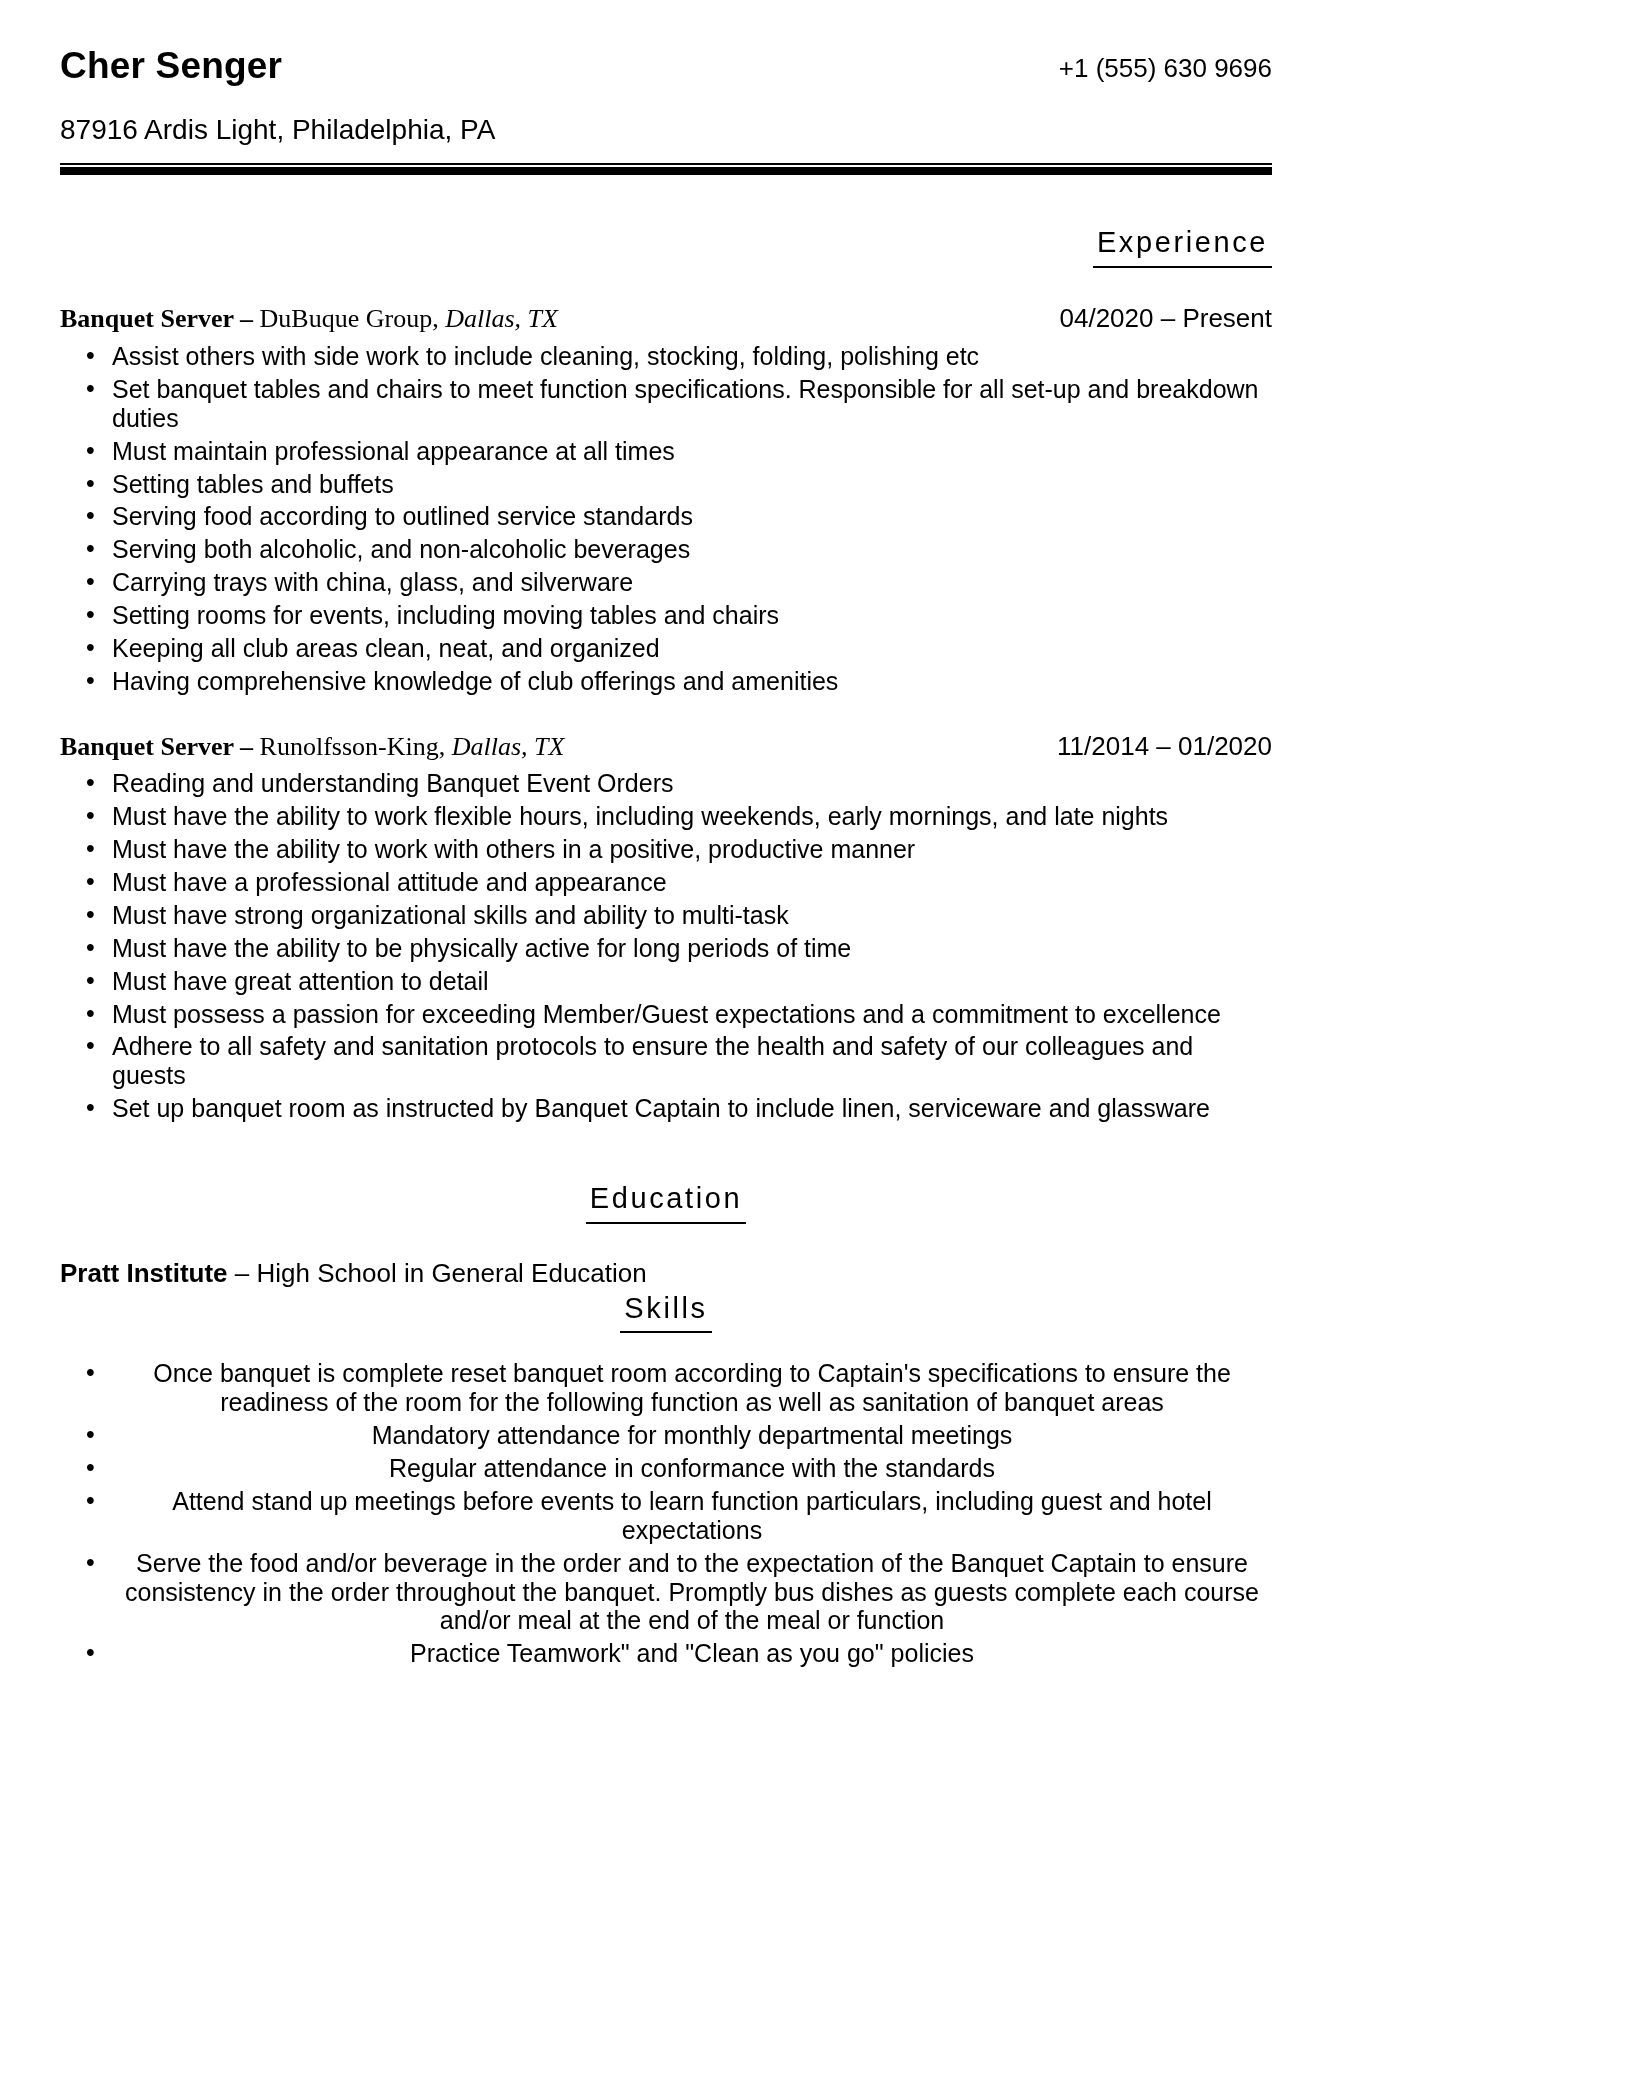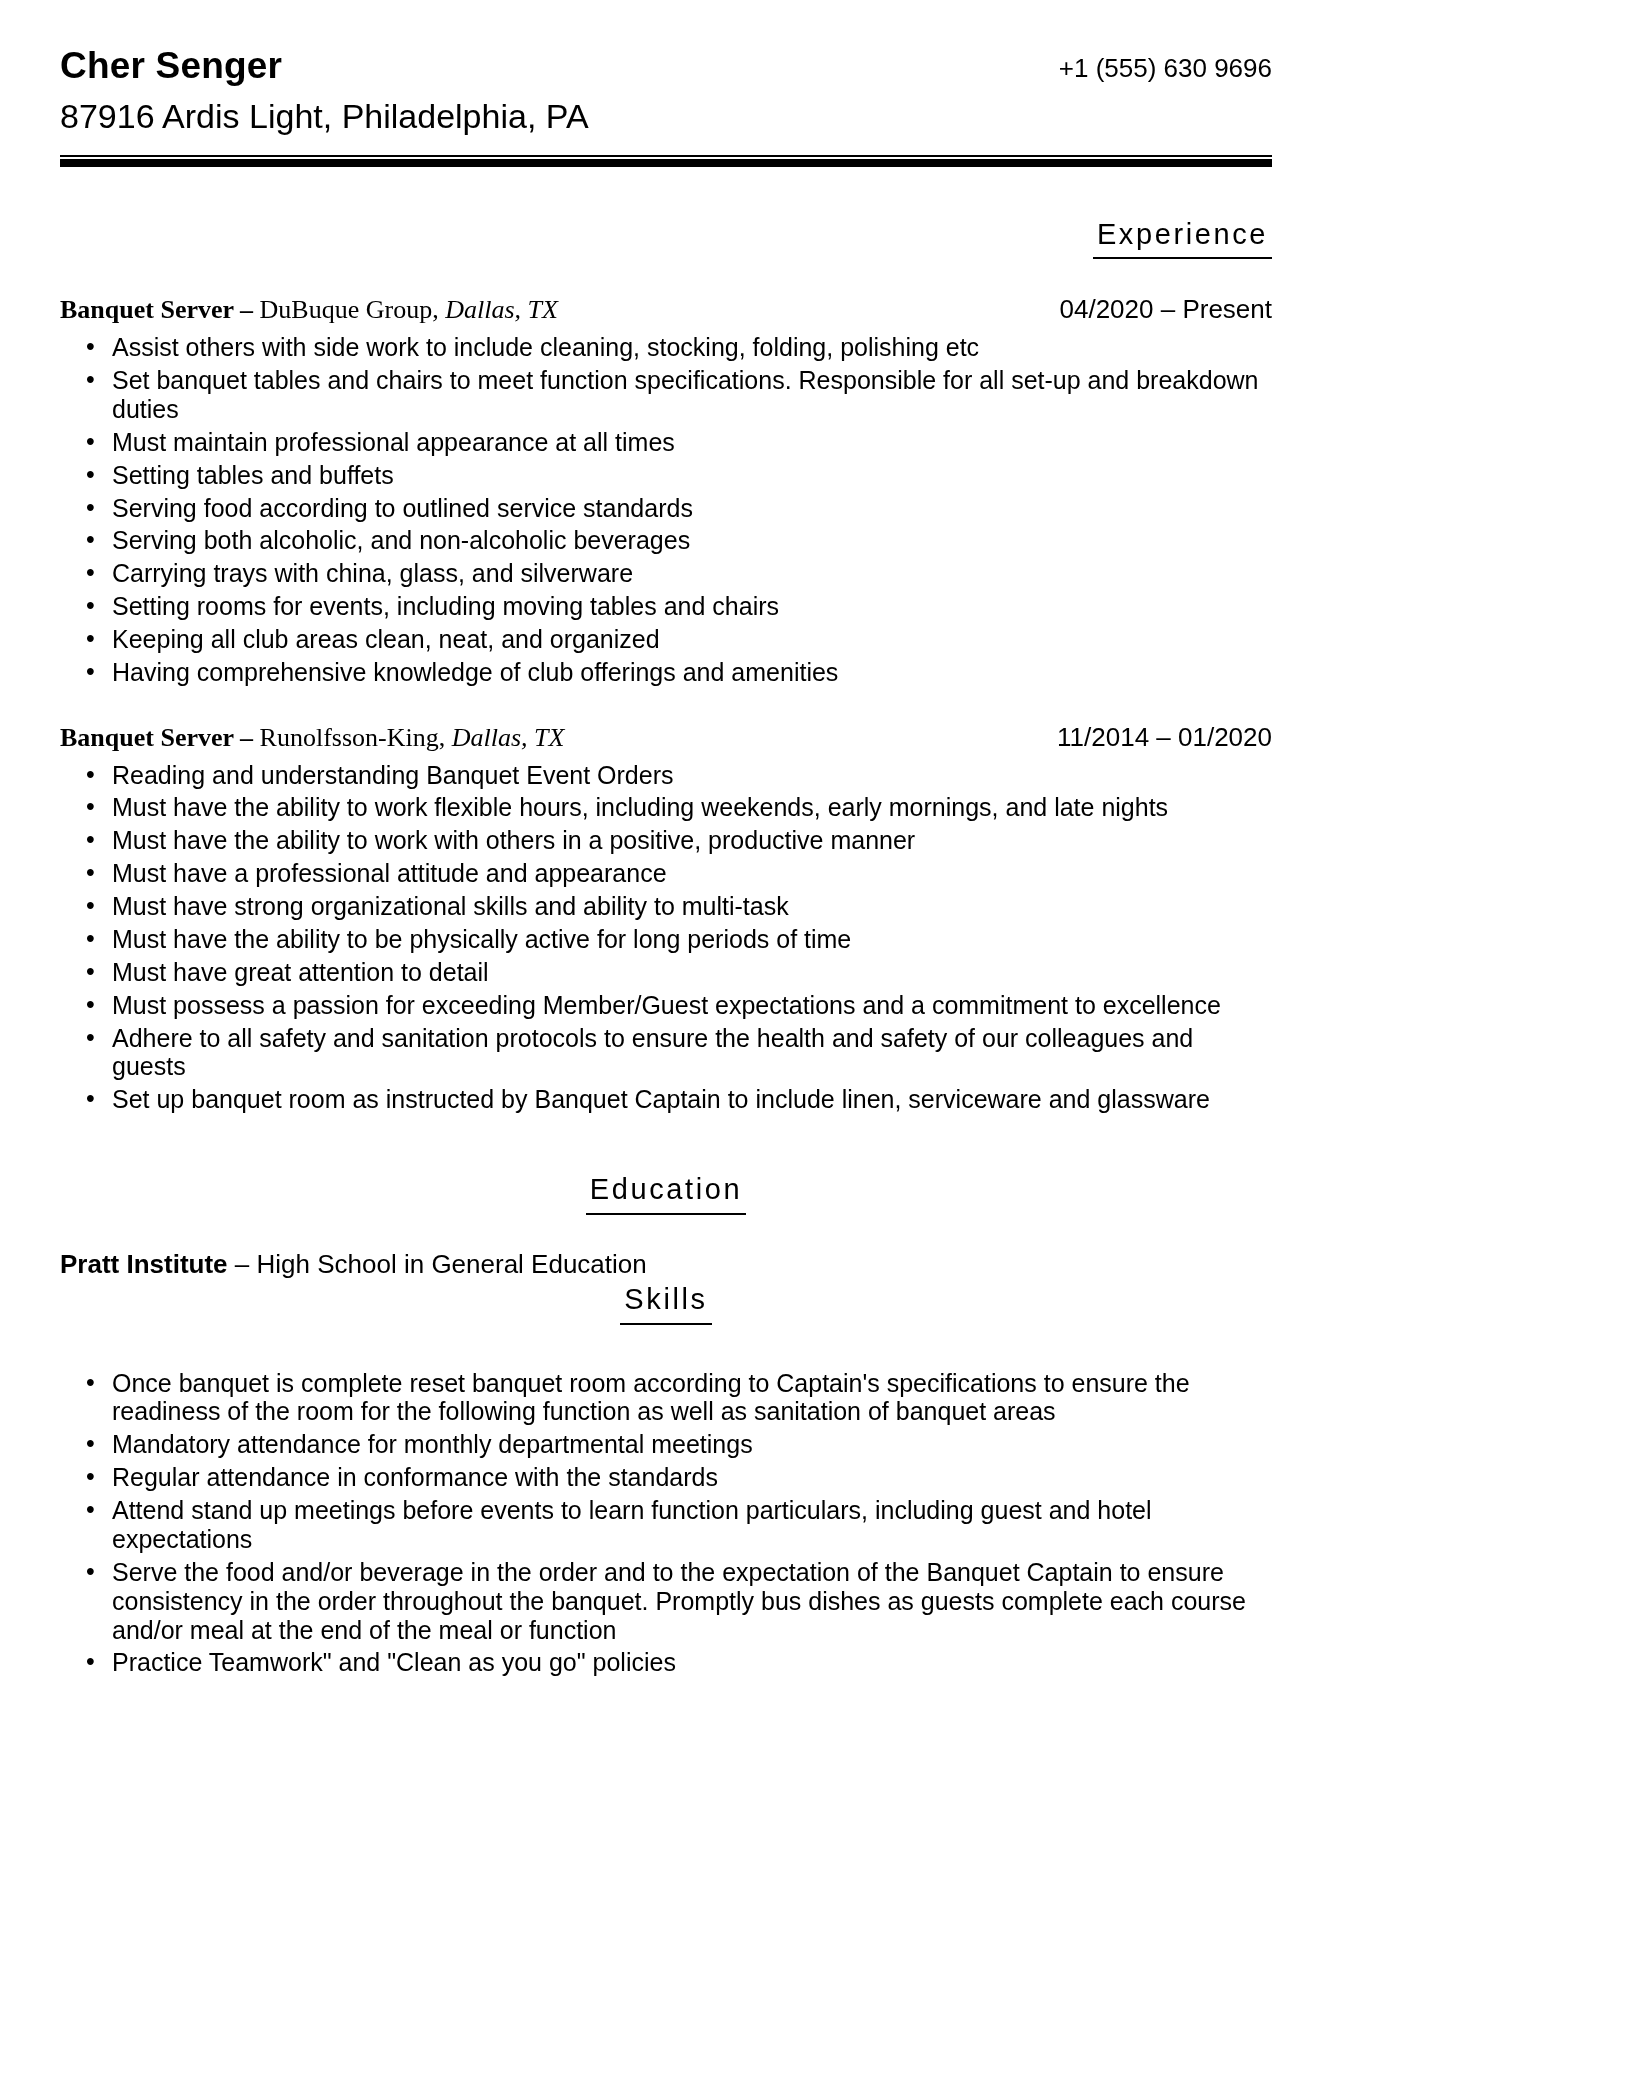--- a/index.html
+++ b/index.html
@@ -37,23 +37,23 @@
     letter-spacing: 0.2px;
     line-height: 1.18;
   }
   .phone {
     font-size: 26px;
     line-height: 1.3;
     padding-top: 8px;
     white-space: nowrap;
   }
   .address {
-    font-size: 34px;
+    font-size: 28px;
     line-height: 1.35;
-    margin-top: 6px;
+    margin-top: 23px;
   }
   .header-rule {
     margin-top: 15px;
   }
   .header-rule .thin {
     height: 2px;
     background: #000000;
   }
   .header-rule .gap {
     height: 2px;
@@ -137,21 +137,21 @@
   }
 
   .edu-entry {
     margin-top: 33px;
     font-size: 26px;
     line-height: 1.3;
   }
   .edu-entry .school { font-weight: bold; }
   .edu-entry .degree { font-weight: normal; }
 
-  .skills-list-wrap { margin-top: 44px; }
+  .skills-list-wrap { margin-top: 26px; text-align: center; }
 </style>
 </head>
 <body>
 
 <div class="page">
 
   <div class="header">
     <div class="header-row">
       <div class="full-name">Cher Senger</div>
       <div class="phone">+1 (555) 630 9696</div>

